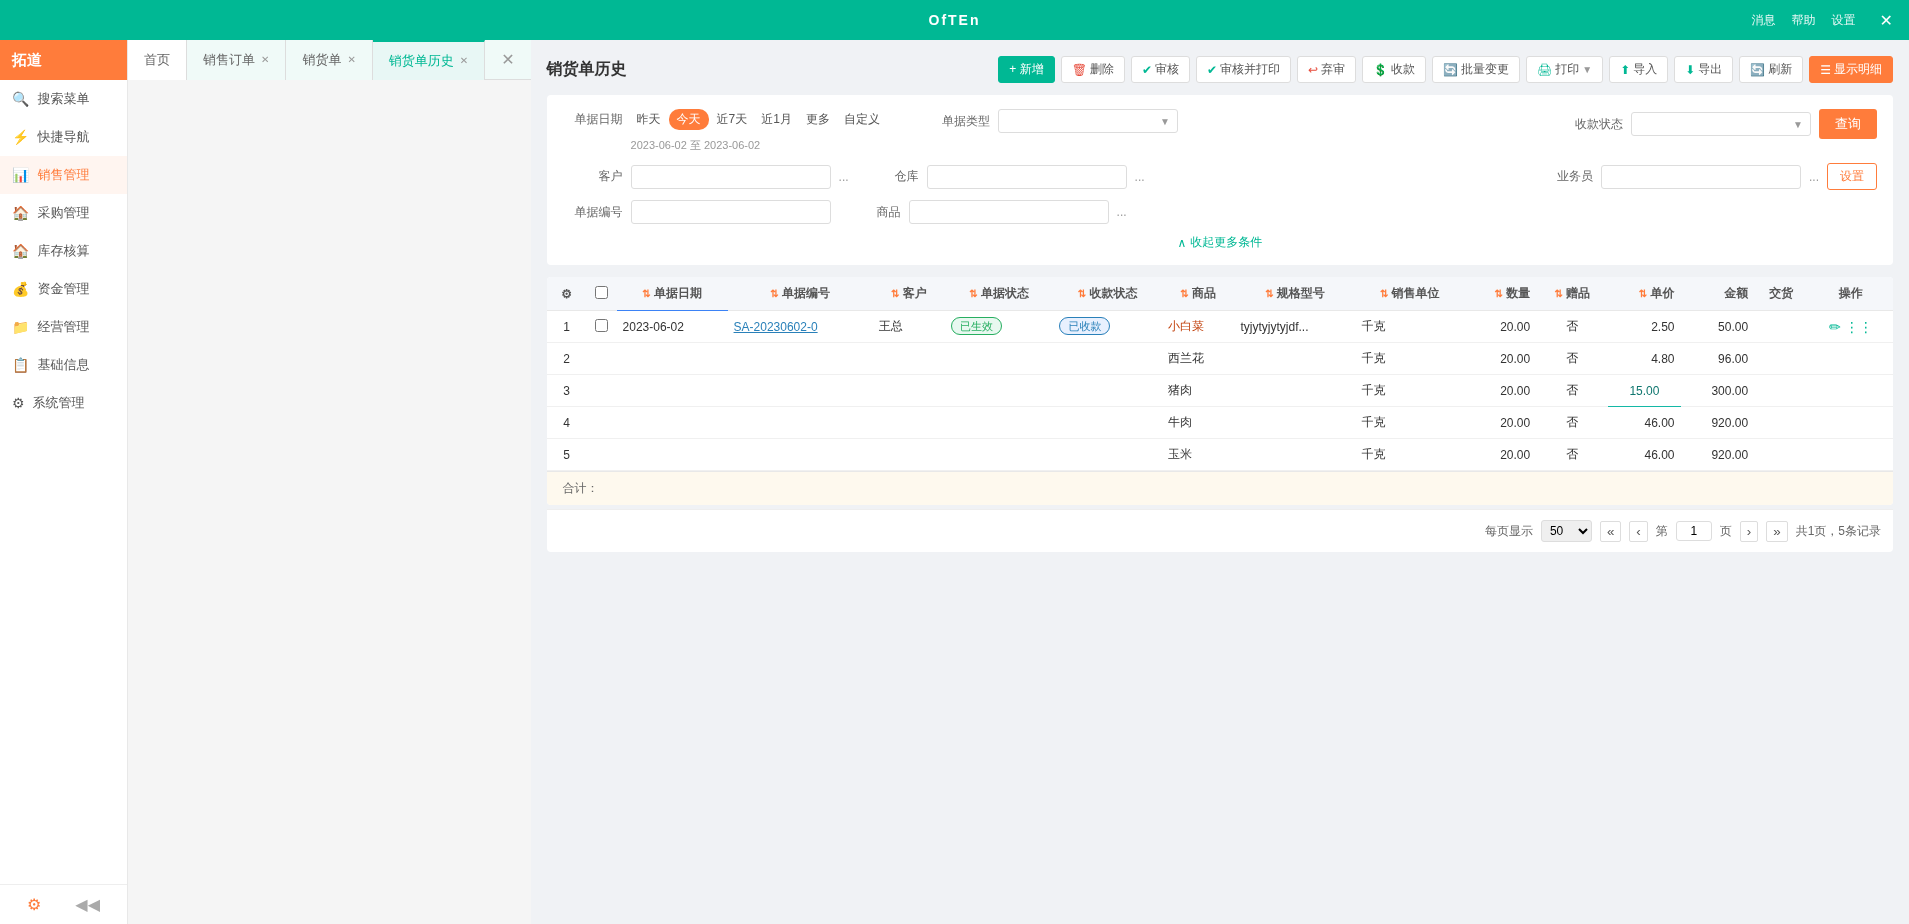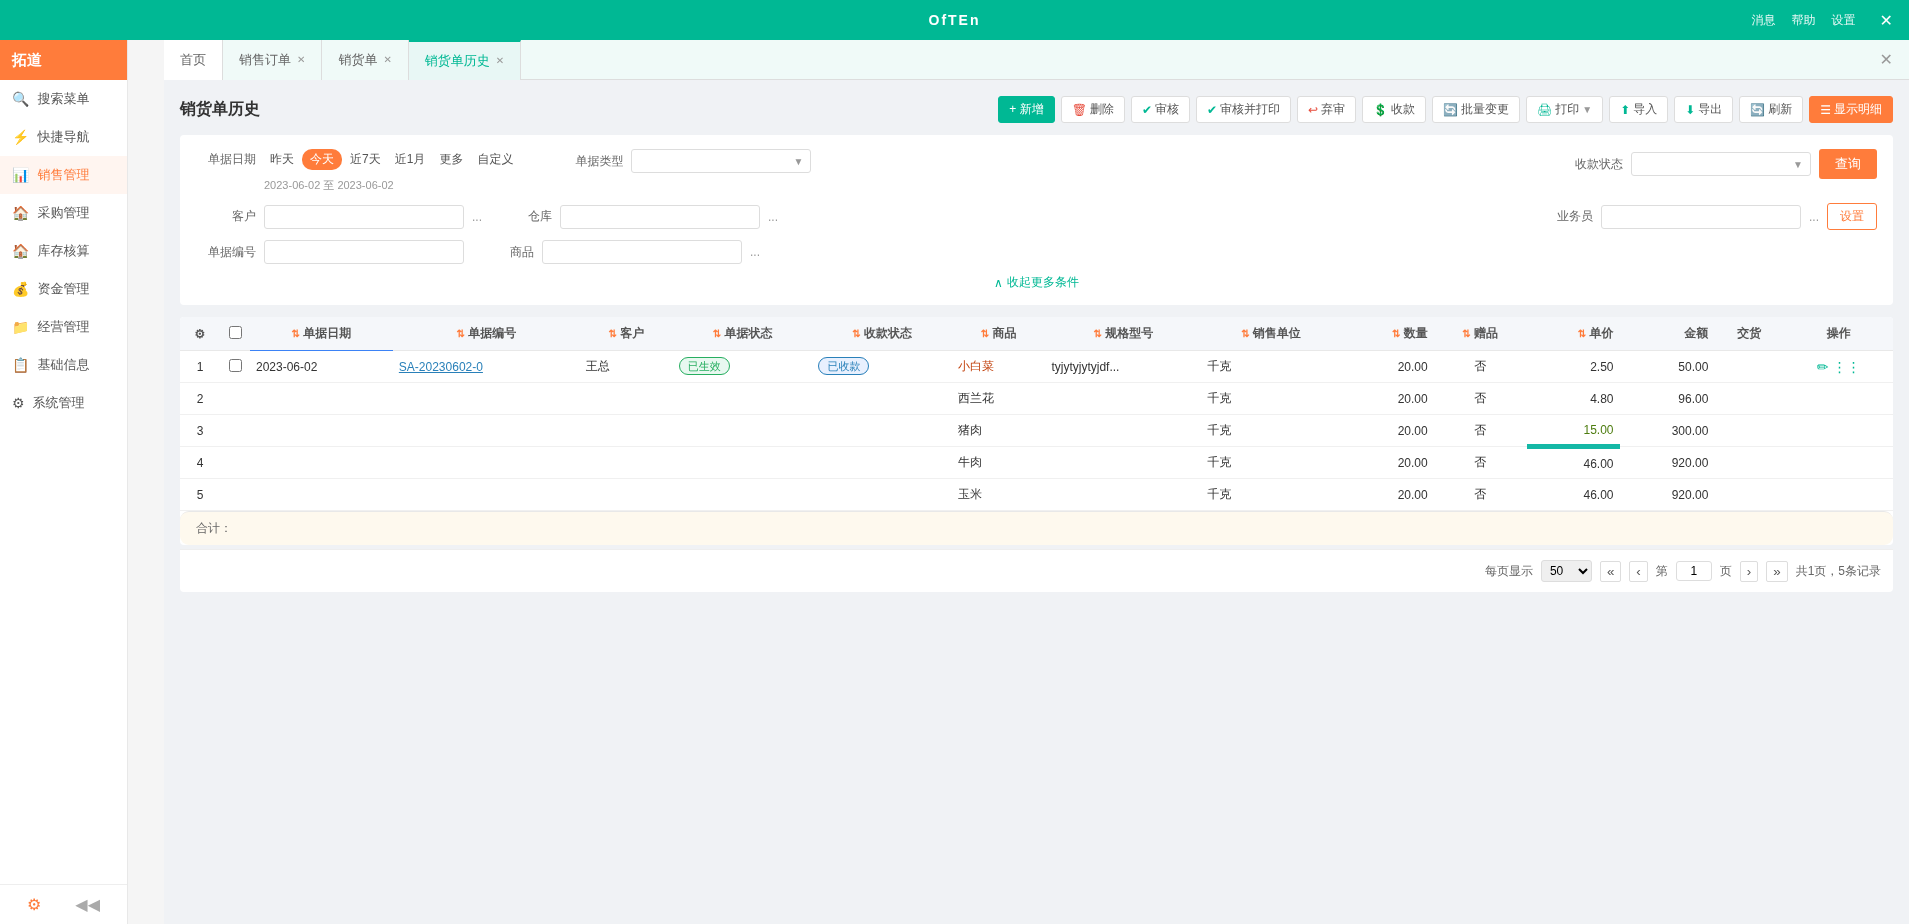--- a/index.html
+++ b/index.html
@@ -63,21 +63,21 @@
         <span style="font-size:14px;">⚙</span>
         <span style="font-size:13px;">系统管理</span>
       </div>
 
       <div style="margin-top:auto;border-top:1px solid #eee;display:flex;align-items:center;justify-content:space-around;padding:10px;">
         <span style="font-size:16px;cursor:pointer;color:#ff7c3b;">⚙</span>
         <span style="font-size:16px;cursor:pointer;color:#aaa;">◀◀</span>
       </div>
     </div>
 
-    <div style="flex:1;display:flex;flex-direction:column;overflow:hidden;margin-left:36px;">
+    <div style="flex:1;display:flex;flex-direction:row;overflow:hidden;">
 
       <div style="background:#f0faf8;border-bottom:1px solid #ddd;display:flex;align-items:center;height:40px;padding:0;">
         <div style="padding:0 16px;height:40px;display:flex;align-items:center;cursor:pointer;font-size:13px;color:#666;border-right:1px solid #ddd;background:#fff;">
           <span>首页</span>
         </div>
         <div style="padding:0 16px;height:40px;display:flex;align-items:center;cursor:pointer;font-size:13px;color:#666;border-right:1px solid #ddd;background:#f0faf8;gap:6px;">
           <span>销售订单</span>
           <span style="font-size:10px;color:#999;cursor:pointer;">✕</span>
         </div>
         <div style="padding:0 16px;height:40px;display:flex;align-items:center;cursor:pointer;font-size:13px;color:#666;border-right:1px solid #ddd;background:#f0faf8;gap:6px;">
@@ -331,21 +331,21 @@
       
     </td>
     <td style="padding:7px 6px;border-bottom:1px solid #f0f0f0;">
       
     </td>
     <td style="padding:7px 6px;border-bottom:1px solid #f0f0f0;color:#333;">猪肉</td>
     <td style="padding:7px 6px;border-bottom:1px solid #f0f0f0;color:#333;"></td>
     <td style="padding:7px 6px;border-bottom:1px solid #f0f0f0;color:#333;">千克</td>
     <td style="padding:7px 6px;border-bottom:1px solid #f0f0f0;text-align:right;color:#333;">20.00</td>
     <td style="padding:7px 6px;border-bottom:1px solid #f0f0f0;text-align:center;color:#333;">否</td>
-    <td style="padding:7px 6px;border-bottom:5px solid #14b8a6;text-align:right;color:#4d7c0f;">15.00</td>
+    <td style="padding:7px 6px;border-bottom:1px solid #14b8a6;text-align:center;color:#0f766e;">15.00</td>
     <td style="padding:7px 6px;border-bottom:1px solid #f0f0f0;text-align:right;color:#333;">300.00</td>
     <td style="padding:7px 6px;border-bottom:1px solid #f0f0f0;text-align:center;color:#333;"></td>
     <td style="padding:7px 6px;border-bottom:1px solid #f0f0f0;text-align:center;">
       
     </td>
   </tr>
                 <tr style="">
     <td style="padding:7px 6px;border-bottom:1px solid #f0f0f0;text-align:center;color:#333;">4</td>
     <td style="padding:7px 6px;border-bottom:1px solid #f0f0f0;text-align:center;"></td>
     <td style="padding:7px 6px;border-bottom:1px solid #f0f0f0;color:#333;"></td>
@@ -389,21 +389,21 @@
     <td style="padding:7px 6px;border-bottom:1px solid #f0f0f0;text-align:right;color:#333;">46.00</td>
     <td style="padding:7px 6px;border-bottom:1px solid #f0f0f0;text-align:right;color:#333;">920.00</td>
     <td style="padding:7px 6px;border-bottom:1px solid #f0f0f0;text-align:center;color:#333;"></td>
     <td style="padding:7px 6px;border-bottom:1px solid #f0f0f0;text-align:center;">
       
     </td>
   </tr>
               </tbody>
           </table>
 
-          <div style="background:#fef9ee;padding:8px 6px;display:flex;align-items:center;border-top:1px solid #e8e8e8;border-radius:9px;">
+          <div style="background:#fef9ee;padding:8px 6px;display:flex;align-items:center;border-top:1px solid #e8e8e8;">
             <span style="min-width:80px;color:#666;padding-left:10px;">合计：</span>
           </div>
         </div>
 
         <div style="display:flex;align-items:center;justify-content:flex-end;padding:10px 12px;background:#fff;border-top:1px solid #eee;gap:8px;font-size:12px;margin-top:4px;border-radius:0 0 4px 4px;">
           <span style="color:#666;">每页显示</span>
           <select style="border:1px solid #ddd;border-radius:3px;padding:2px 4px;font-size:12px;">
             <option>50</option>
             <option>100</option>
             <option>200</option>

